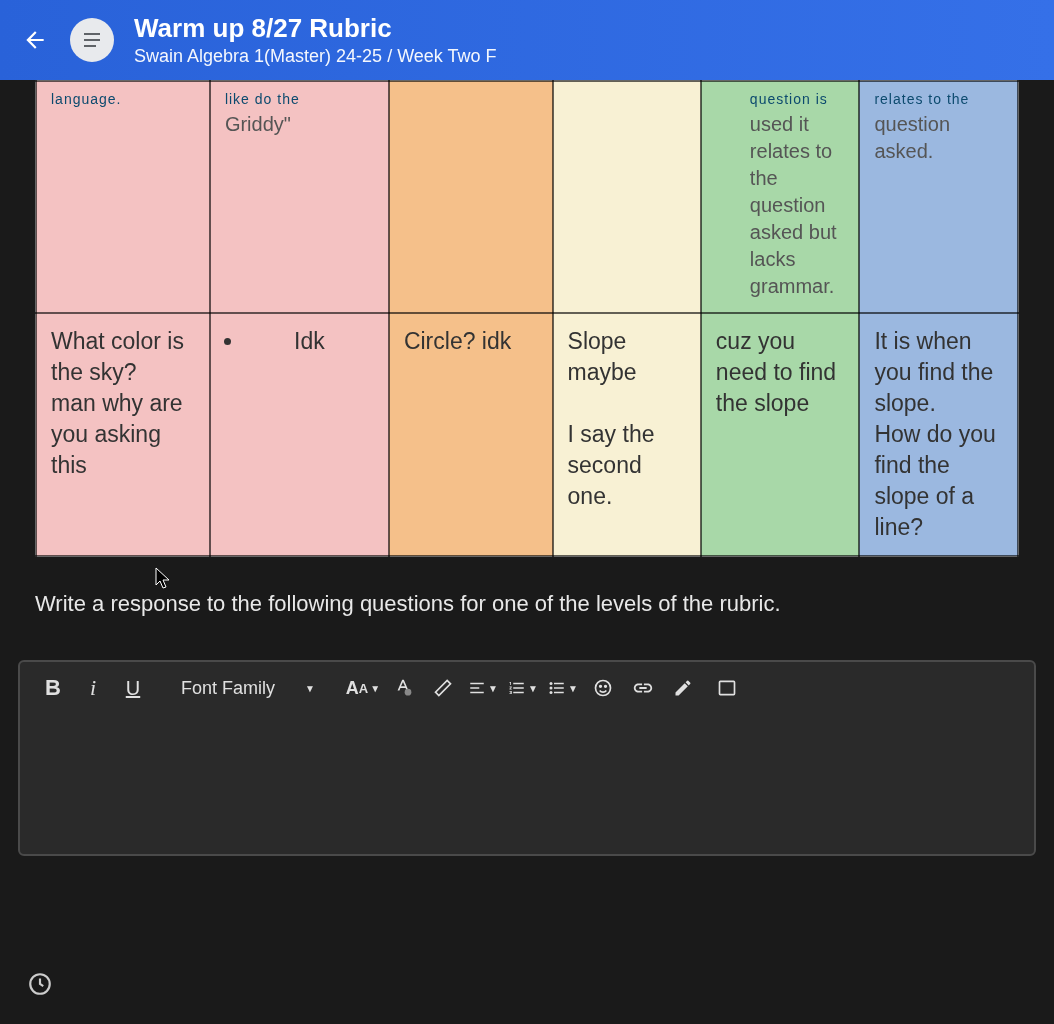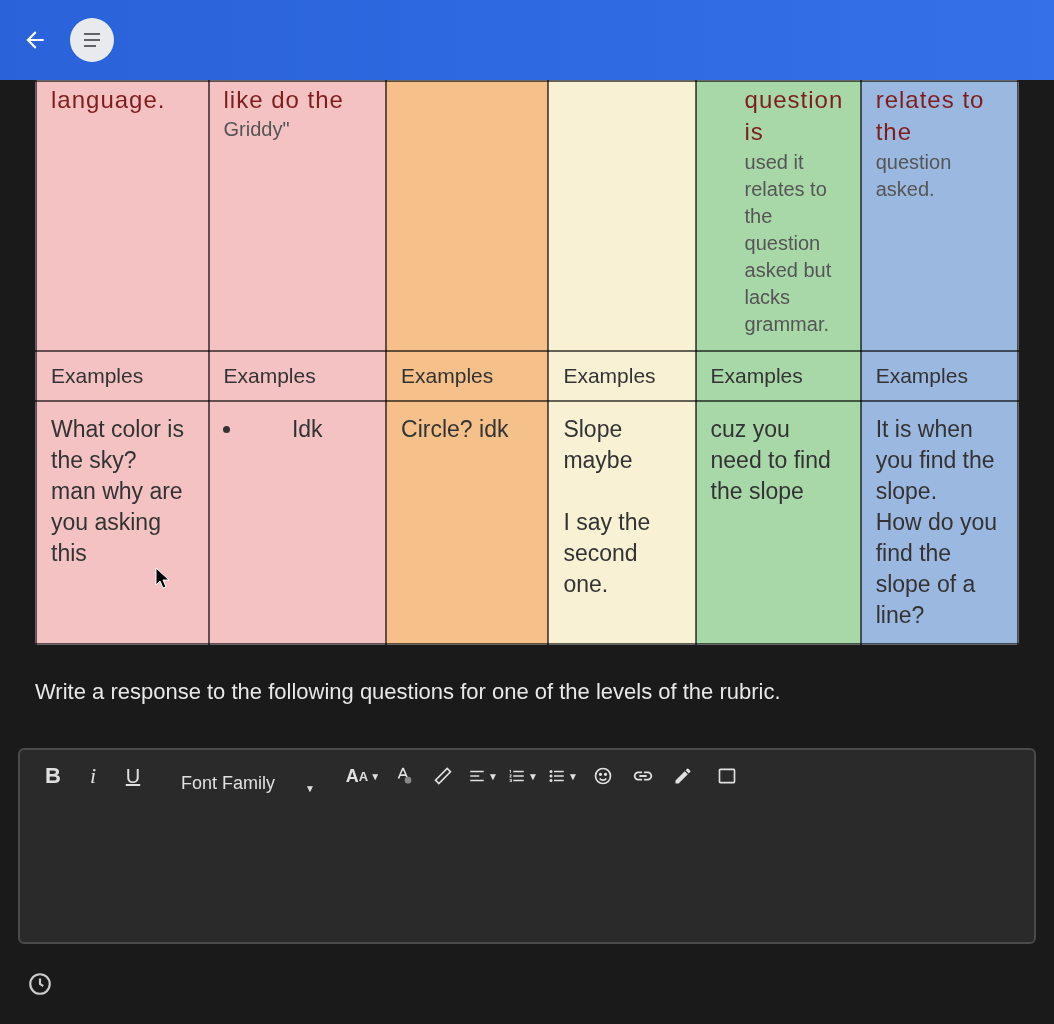--- a/index.html
+++ b/index.html
@@ -72,22 +72,22 @@
   font-weight: 400;
   padding: 10px 14px;
   vertical-align: middle;
 }
 .partial-top td {
   color: #555;
   padding-top: 2px;
   font-size: 20px;
 }
 .cut-text {
-  color: #7f1d1d;
-  font-size: 24px;
+  color: #0c4a6e;
+  font-size: 14px;
   letter-spacing: 1px;
 }
 ul { list-style: disc; padding-left: 20px; text-align: center; }
 
 .prompt-area {
   padding: 30px 35px 25px 35px;
   color: #e8e8e8;
   font-size: 22px;
   line-height: 1.5;
 }
@@ -113,21 +113,20 @@
   align-items: center;
   justify-content: center;
   cursor: pointer;
   font-size: 18px;
   border-radius: 4px;
 }
 .tb-font-family {
   padding: 0 10px;
   font-size: 18px;
   white-space: nowrap;
-  align-items: flex-end;
 }
 .tb-sep { width: 12px; }
 .editor-body {
   min-height: 140px;
   padding: 10px;
 }
 .bold { font-weight: 700; font-size: 22px; }
 .italic { font-style: italic; font-family: serif; font-size: 22px; }
 .underline { text-decoration: underline; font-size: 20px; }
 
@@ -156,20 +155,24 @@
 <div class="header">
   <div class="back-btn">
     <svg width="26" height="26" viewBox="0 0 24 24">
         <path d="M20 11H7.83l5.59-5.59L12 4l-8 8 8 8 1.41-1.41L7.83 13H20z"></path>
       </svg>
   </div>
   <div class="doc-icon">
     <svg width="24" height="24" viewBox="0 0 24 24">
         <path d="M4 5h16v2H4zm0 6h16v2H4zm0 6h12v2H4z"></path>
       </svg>
+  </div>
+  <div class="title-area">
+    <div class="title">Warm up 8/27 Rubric</div>
+    <div class="subtitle">Swain Algebra 1(Master) 24-25 / Week Two F</div>
   </div>
 </div>
 
 <div class="rubric-wrap">
   <table class="rubric">
     <tbody>
         <tr class="partial-top">
       <td class="c1" style="width:170px;">
         <span class="cut-text">language.</span>
       </td>
@@ -181,28 +184,20 @@
       <td class="c4" style="width:145px;"></td>
       <td class="c5" style="width:155px;padding-left:48px;">
         <span class="cut-text">question is</span><br>
         <span>used it relates to the question asked but lacks grammar.</span>
       </td>
       <td class="c6" style="width:155px;">
         <span class="cut-text">relates to the</span><br>
         <span>question asked.</span>
       </td>
     </tr>
-    <tr class="hdr">
-      <td class="c1">Examples</td>
-      <td class="c2">Examples</td>
-      <td class="c3">Examples</td>
-      <td class="c4">Examples</td>
-      <td class="c5">Examples</td>
-      <td class="c6">Examples</td>
-    </tr>
     <tr>
       <td class="c1">What color is the sky?<br>man why are you asking this</td>
       <td class="c2">
             <ul>
               <li>Idk</li>
             </ul>
           </td>
       <td class="c3">Circle? idk</td>
       <td class="c4">Slope maybe<br><br>I say the second one.</td>
       <td class="c5">cuz you need to find the slope</td>

